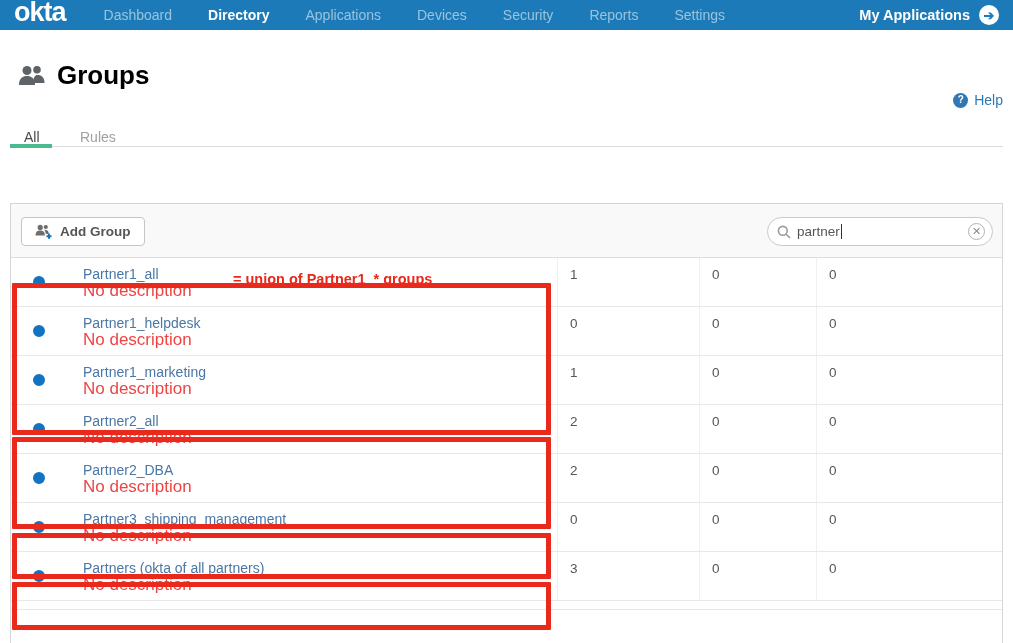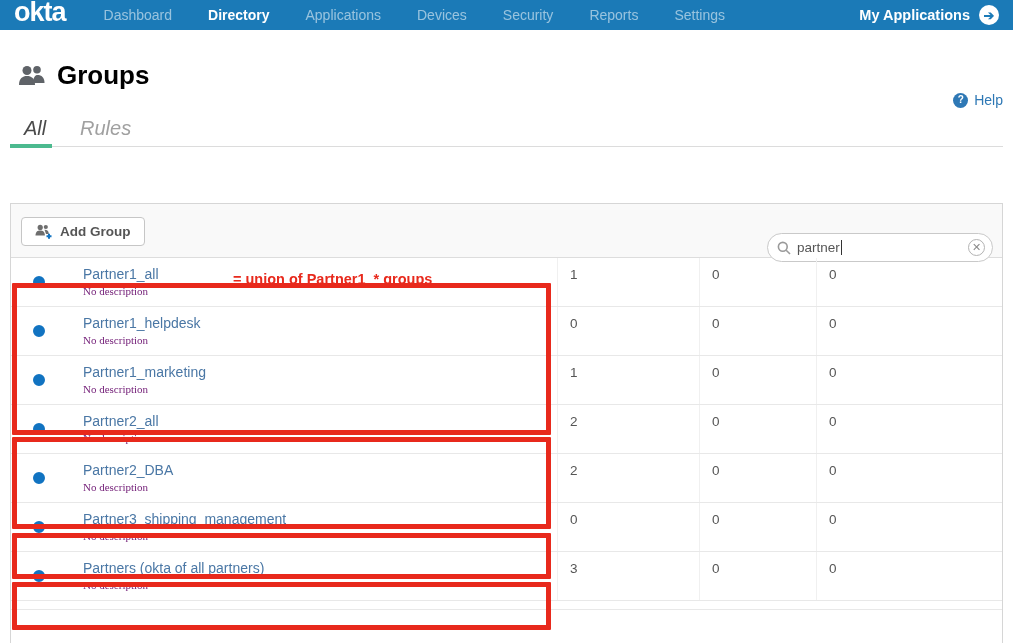--- a/index.html
+++ b/index.html
@@ -43,41 +43,41 @@
     color:#2e78b5; font-size:14px; cursor:pointer;
   }
   .help-q {
     width:15px; height:15px; border-radius:50%; background:#2e78b5; color:#fff;
     font-size:10px; font-weight:bold; display:flex; align-items:center;
     justify-content:center; margin-right:6px; line-height:1;
   }
 
   
   .tabs-wrap { margin:26px 10px 0 10px; border-bottom:1px solid #dcdcdc; position:relative; height:30px; }
-  .tab { position:absolute; top:0; font-size:20px; cursor:pointer;font-style:italic; }
+  .tab { position:absolute; top:12px; font-size:14px; cursor:pointer; }
   .tab-all { left:14px; color:#4a4a4a; }
   .tab-rules { left:70px; color:#a0a0a0; }
   .active-bar { position:absolute; left:0; bottom:-2px; width:42px; height:4px; background:#4cba8f; }
 
   
   .card {
     position:absolute; left:10px; top:203px; width:993px; height:470px;
     border:1px solid #d6d6d6; background:#fff;
   }
   .toolbar { height:54px; background:#f9f9f9; border-bottom:1px solid #ddd; position:relative; }
   .add-group-btn {
     position:absolute; left:10px; top:13px; height:29px; padding:0 13px;
     background:#fff; border:1px solid #c6c6c6; border-radius:4px;
     display:flex; align-items:center; font-size:13.5px; color:#555; cursor:pointer;font-weight:bold;
   }
   .add-group-btn svg { margin-right:8px; }
   .search-pill {
     position:absolute; right:9px; top:13px; width:226px; height:29px;
     border:1px solid #c9c9c9; border-radius:15px; background:#fff;
-    display:flex; align-items:center; padding:0 7px 0 9px;margin-top:16px;
+    display:flex; align-items:center; padding:0 7px 0 9px;
   }
   .search-pill .stext { font-size:13.5px; color:#555; margin-left:6px; }
   .caret { width:1px; height:15px; background:#333; margin-left:1px; }
   .clear-btn {
     margin-left:auto; width:17px; height:17px; border:1px solid #b3b3b3;
     border-radius:50%; color:#8a8a8a; font-size:11px; line-height:15px;
     text-align:center; cursor:pointer; flex:0 0 auto;
   }
 
   .thead { height:28px; background:#f0f0f0; border-bottom:1px solid #dcdcdc; display:flex; align-items:center; font-size:13.5px; color:#666; }
@@ -88,21 +88,21 @@
   .c-people { width:142px; padding-left:12px; flex:0 0 auto; }
   .c-apps   { width:117px; padding-left:12px; flex:0 0 auto; }
   .c-dirs   { flex:1; padding-left:12px; }
 
   .row { height:49px; border-bottom:1px solid #e8e8e8; display:flex; position:relative; }
   .bc { height:100%; }
   .row .c-source { display:flex; align-items:center; justify-content:center; padding-left:0; }
   .donut { width:10px; height:10px; border:6px solid #1173c1; border-radius:50%; background:#fff; }
   .row .c-name { display:flex; flex-direction:column; justify-content:center; padding-left:16px; }
   .gname { color:#4a77a5; font-size:14px; text-decoration:none; cursor:pointer; line-height:17px; }
-  .gdesc { color:#701a75; font-size:11px; line-height:16px;font-family:Liberation Serif, serif; }
+  .gdesc { color:#ef4444; font-size:17px; line-height:16px; }
   .num { font-size:13.5px; color:#555; padding-top:9px; }
   .row .c-people, .row .c-apps, .row .c-dirs { border-left:1px solid #f0f0f0; }
   .row-annotation {
     position:absolute; left:222px; top:13px; font-size:14.5px; font-weight:bold;
     white-space:nowrap; pointer-events:none;
   }
   .tbody-spacer { height:9px; border-bottom:1px solid #e8e8e8; }
 
   .redbox { position:absolute; left:1px; width:539px; border:5px solid #e8291c; pointer-events:none; border-radius:1px; }
 </style>

